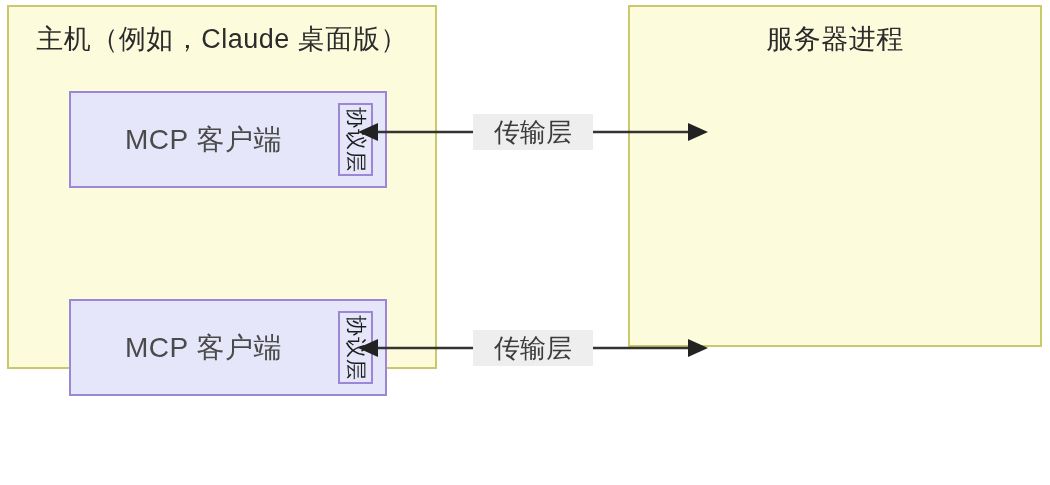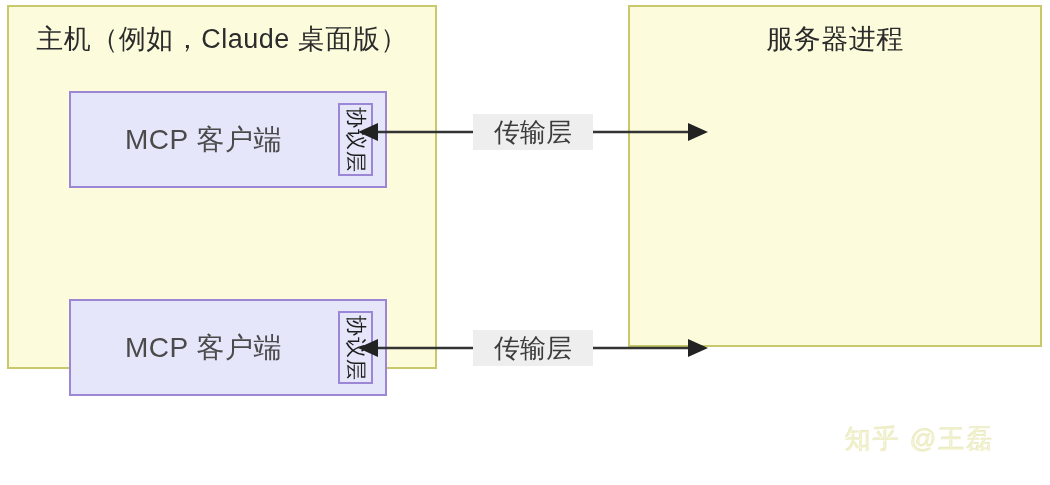--- a/index.html
+++ b/index.html
@@ -176,15 +176,14 @@
 
   <div class="connector" id="connector-2">
     <svg width="350" height="30" viewBox="0 0 350 30">
       <line x1="14" y1="15" x2="336" y2="15" stroke="#333333" stroke-width="2.5"></line>
       <polygon points="0,15 20,6 20,24" fill="#222222"></polygon>
       <polygon points="350,15 330,6 330,24" fill="#222222"></polygon>
     </svg>
     <span class="transport-label">传输层</span>
   </div>
 
-  <div id="watermark">知乎 @王磊</div>
 
 </div>
 
 </body></html>

